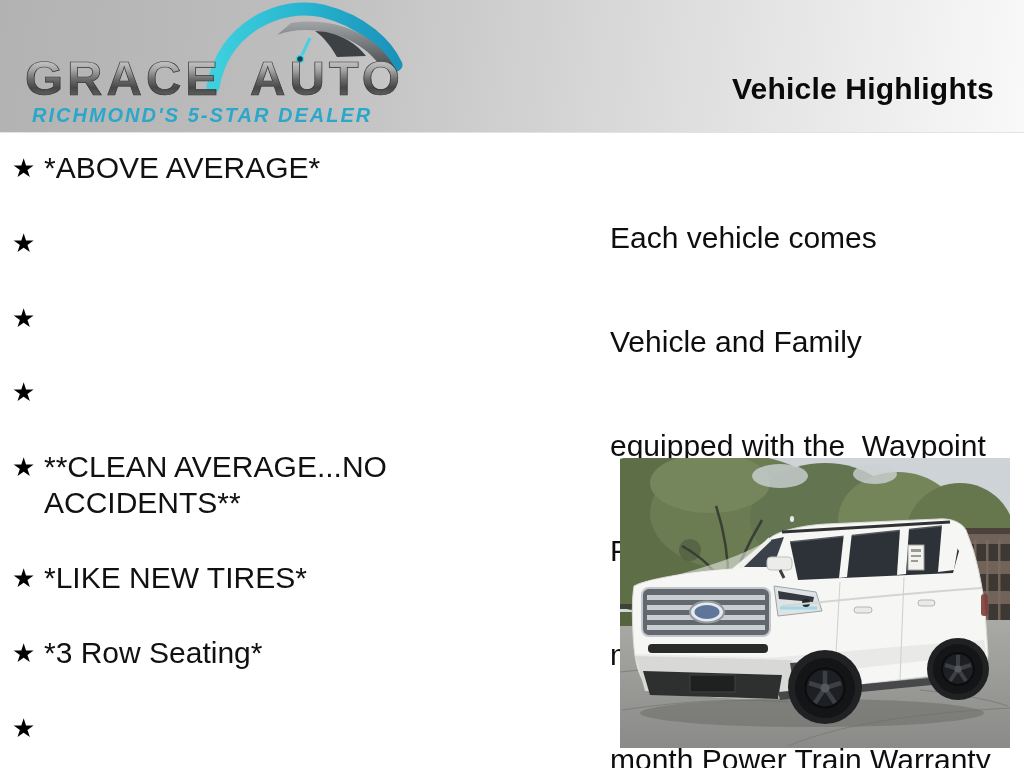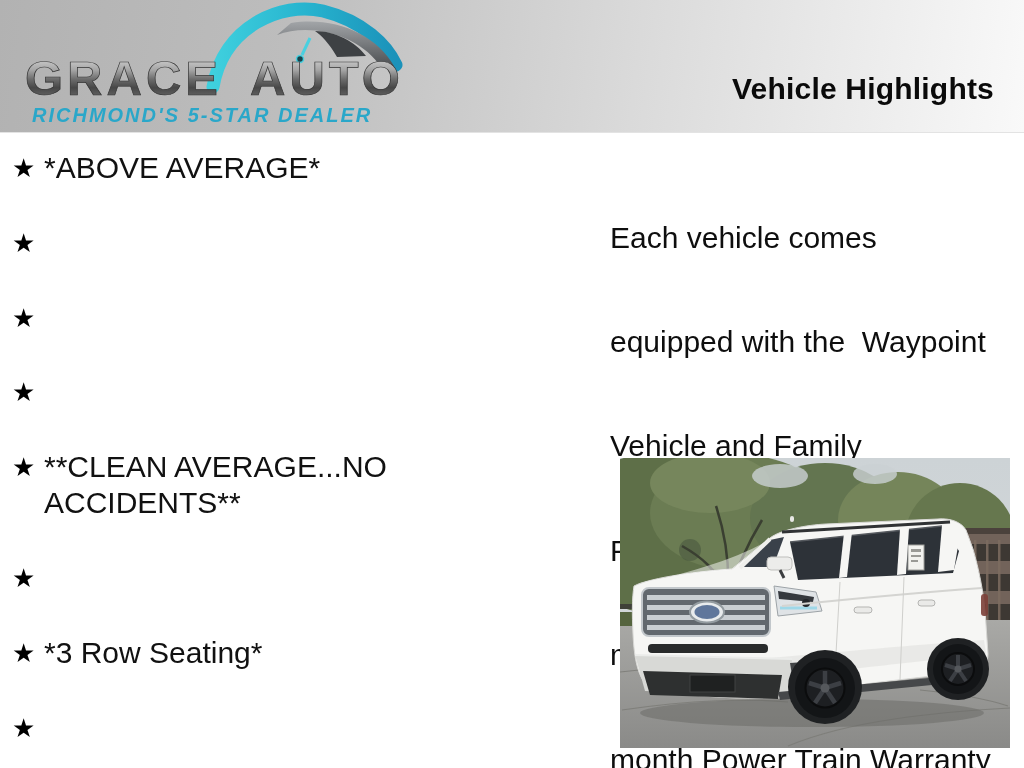--- a/index.html
+++ b/index.html
@@ -84,34 +84,35 @@
     </li>
     <li>
       <span class="star">★</span>
     </li>
     <li>
       <span class="star">★</span>
       <span class="li-text">**CLEAN AVERAGE...NO ACCIDENTS**</span>
     </li>
     <li>
       <span class="star">★</span>
+      <span class="li-text">*LIKE NEW TIRES*</span>
     </li>
     <li>
       <span class="star">★</span>
       <span class="li-text">*3 Row Seating*</span>
     </li>
     <li>
       <span class="star">★</span>
     </li>
   </ul>
 
   <div class="description">
     <div>Each vehicle comes</div>
+    <div>Vehicle and Family</div>
     <div>equipped with the  Waypoint</div>
-    <div>Vehicle and Family</div>
     <div>Protection device which</div>
     <div>makes it eligible for a 3</div>
     <div>month Power Train Warranty</div>
     
     
   </div>
 
   <div class="photo" role="img" aria-label="White Ford SUV parked on asphalt lot with trees and a brick building behind">
     <svg viewBox="0 0 390 290" preserveAspectRatio="none">
       <defs>

